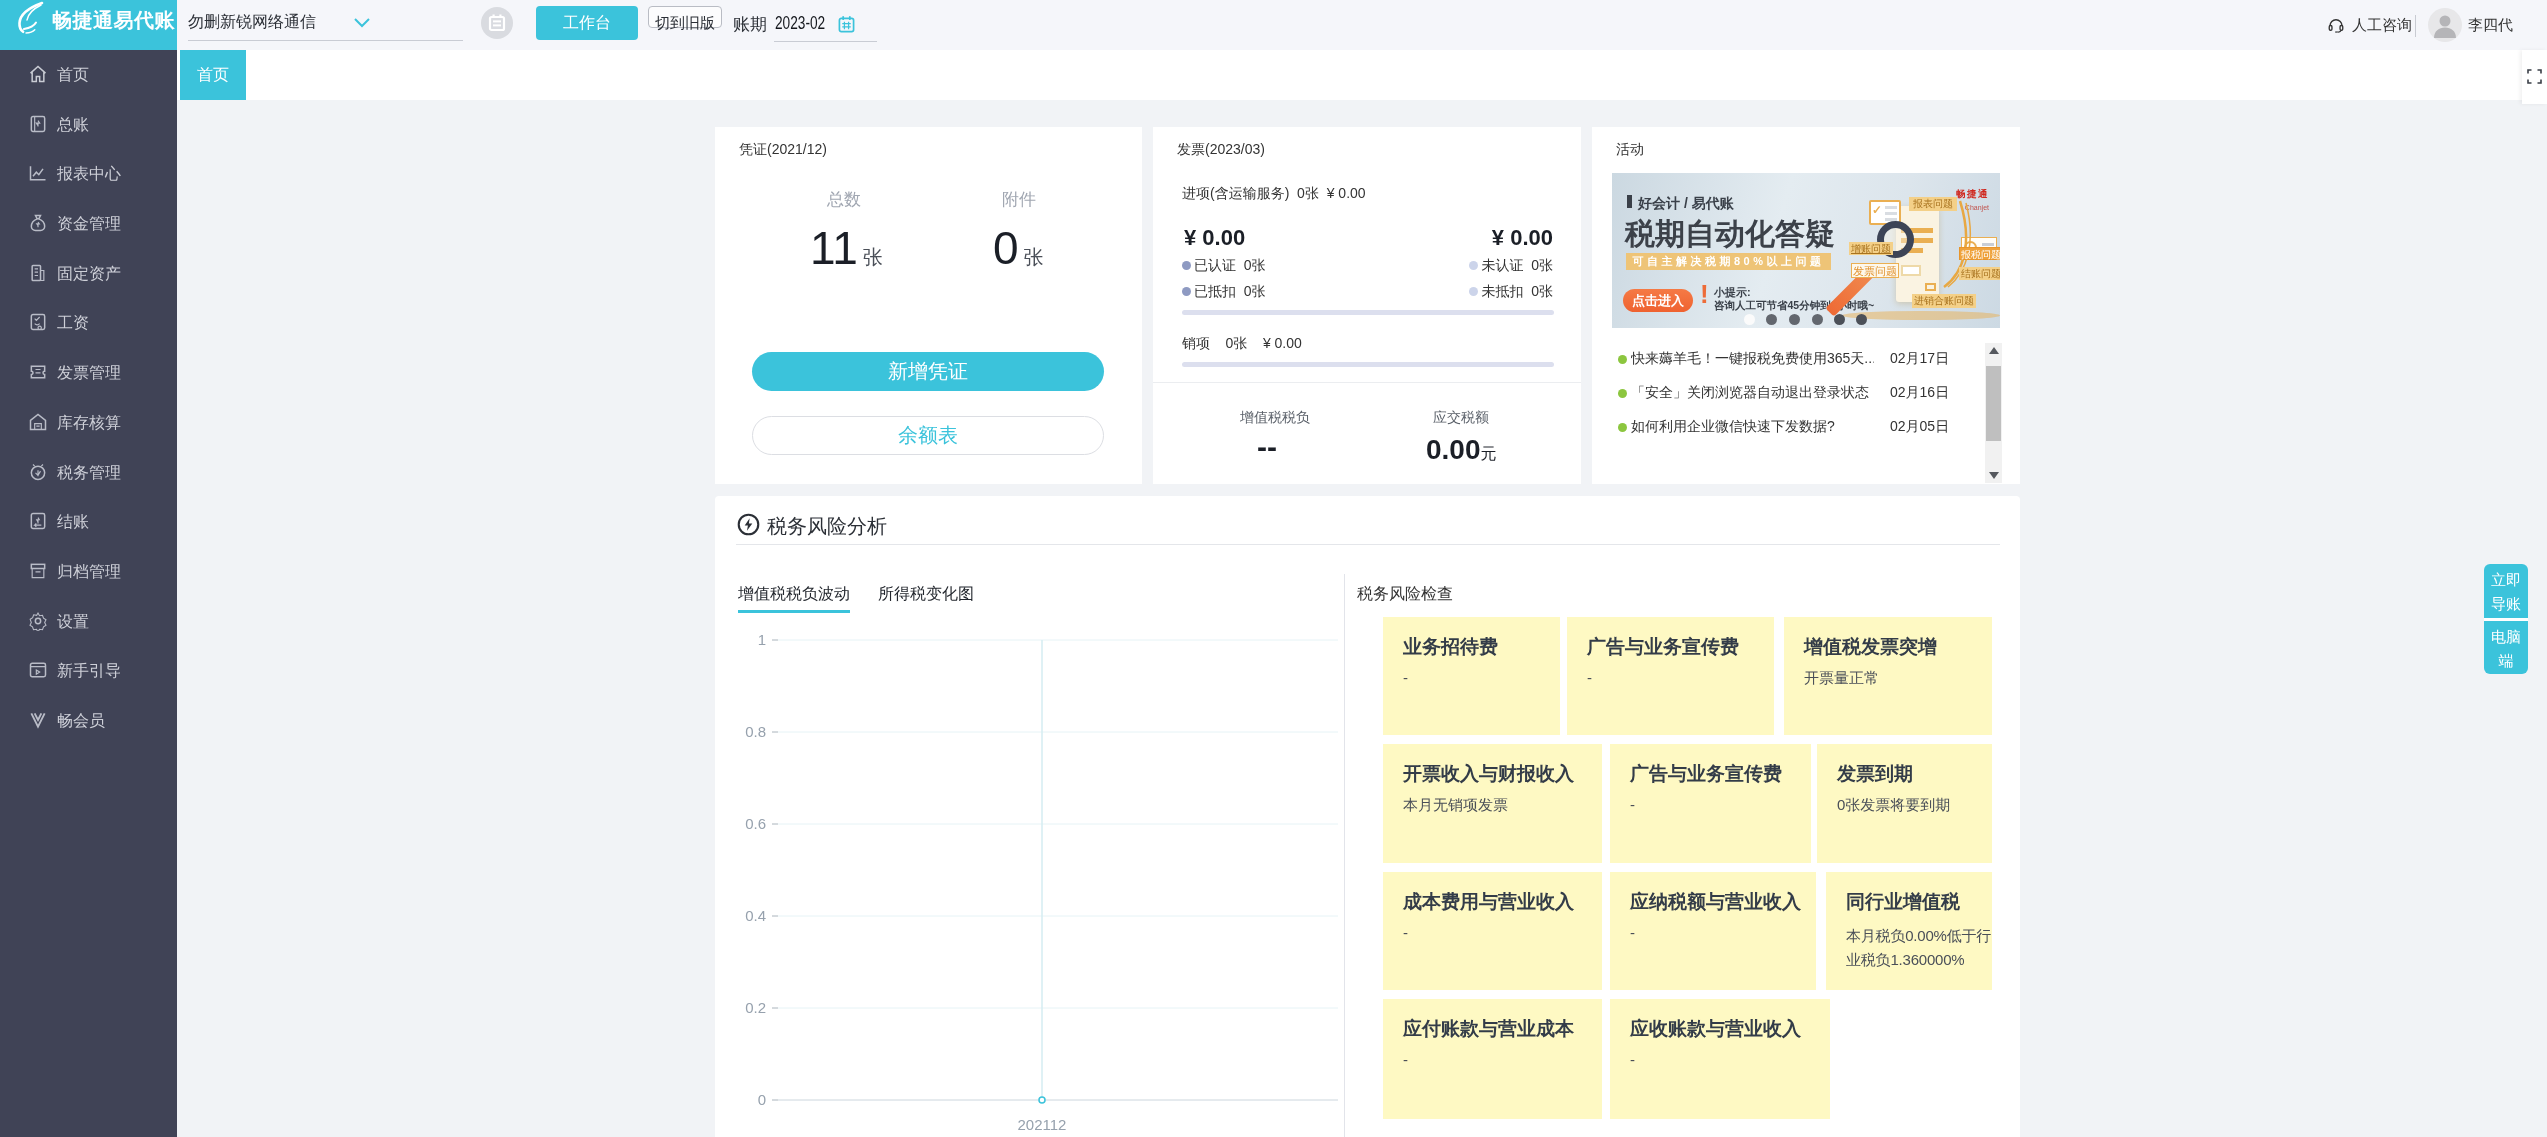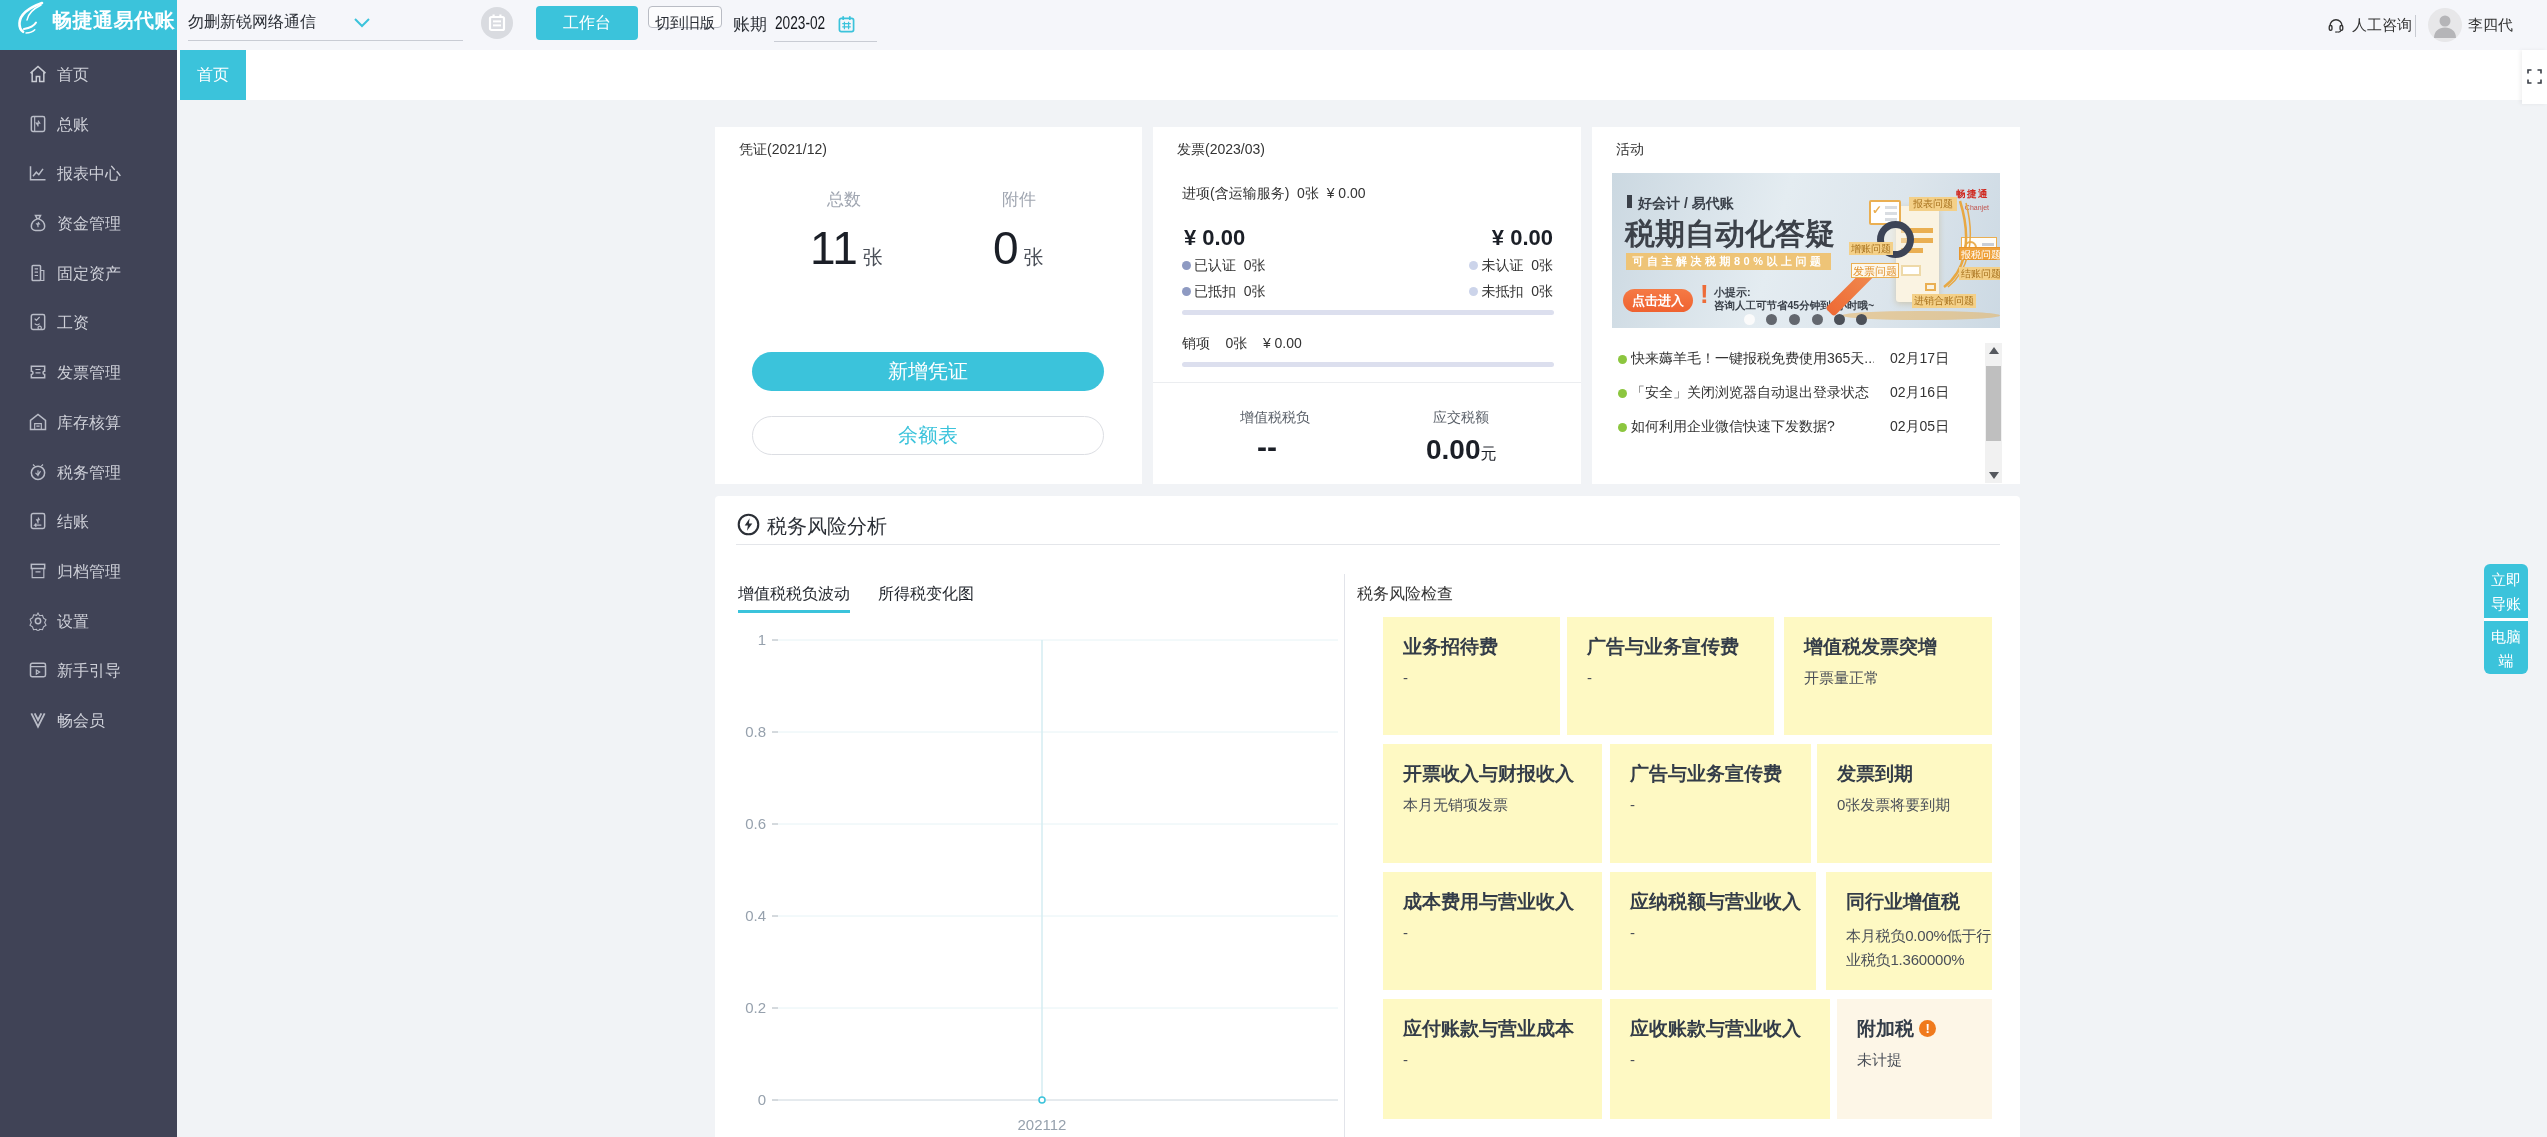--- a/index.html
+++ b/index.html
@@ -303,21 +303,21 @@
     <svg width="40" height="90" viewBox="0 0 40 90" style="position:absolute;left:326px;top:26px;">
         <path d="M6 88C28 72 34 40 22 2" fill="none" stroke="#e8a843" stroke-width="2.5"></path>
         <path d="M10 88C30 72 38 42 28 4" fill="none" stroke="#e8a843" stroke-width="1.5"></path>
       </svg>
 
     <div style="position:absolute;left:203px;top:98px;width:58px;height:12px;background:linear-gradient(90deg,#ee6a35,#f08a4f);transform:rotate(-45deg);transform-origin:86% 50%;border-radius:3px;"></div>
     <div style="position:absolute;left:265px;top:48px;width:37px;height:37px;border-radius:50%;border:7px solid #3d4456;background:rgba(250,244,228,.45);"></div>
 
     <div style="position:absolute;left:297px;top:24px;width:48px;white-space:nowrap;height:14px;line-height:14px;text-align:center;background:#f4d088;color:#a8731f;font-size:10px;">报表问题</div>
     <div style="position:absolute;left:347px;top:44px;width:44px;white-space:nowrap;height:13px;line-height:13px;text-align:center;background:#efa23b;color:#fff;font-size:10px;border:1px solid #e8952b;margin-top:30px;">报税问题</div>
-    <div style="position:absolute;left:237px;top:69px;width:44px;white-space:nowrap;height:13px;line-height:13px;text-align:center;background:#f4d088;color:#a8731f;font-size:10px;">增账问题</div>
+    <div style="position:absolute;left:237px;top:69px;width:44px;white-space:nowrap;height:13px;line-height:13px;text-align:center;background:#f4d088;color:#a8731f;font-size:10px;text-decoration:underline;">增账问题</div>
     <div style="position:absolute;left:239px;top:90px;width:48px;white-space:nowrap;height:15px;line-height:15px;text-align:center;background:#fdf8ec;color:#e1912c;font-size:11px;border:1.5px solid #eaaf52;">发票问题</div>
     <div style="position:absolute;left:347px;top:94px;width:44px;white-space:nowrap;height:13px;line-height:13px;text-align:center;background:#f4d088;color:#a8731f;font-size:10px;">结账问题</div>
     <div style="position:absolute;left:300px;top:121px;width:64px;white-space:nowrap;height:14px;line-height:14px;text-align:center;background:#f4d088;color:#a8731f;font-size:10px;">进销合账问题</div>
     <div style="position:absolute;left:230px;top:138px;width:158px;height:9px;border-radius:50%;background:rgba(234,175,82,.5);"></div>
 
     <div style="position:absolute;left:132px;top:141px;width:11px;height:11px;border-radius:50%;background:#fbfbfb;"></div>
     <div style="position:absolute;left:154px;top:141px;width:11px;height:11px;border-radius:50%;background:#63676e;"></div>
     <div style="position:absolute;left:177px;top:141px;width:11px;height:11px;border-radius:50%;background:#63676e;"></div>
     <div style="position:absolute;left:200px;top:141px;width:11px;height:11px;border-radius:50%;background:#63676e;"></div>
     <div style="position:absolute;left:222px;top:141px;width:11px;height:11px;border-radius:50%;background:#4c5058;"></div>
@@ -424,23 +424,19 @@
       <div class="rs" style="line-height:24px;font-size:15px;letter-spacing:-.2px;width:150px;">本月税负0.00%低于行业税负1.360000%</div>
     </div>
   <div class="rcard" style="left:668px;top:503px;width:219px;height:120px;">
       <div class="rt">应付账款与营业成本</div>
       <div class="rs">-</div>
     </div>
   <div class="rcard" style="left:895px;top:503px;width:220px;height:120px;">
       <div class="rt">应收账款与营业收入</div>
       <div class="rs">-</div>
     </div>
-  <div class="rcard" style="left:1122px;top:503px;width:155px;height:120px;background:#fdf6e7;">
-      <div class="rt">附加税 <span style="display:inline-block;width:17px;height:17px;border-radius:50%;background:#f07a1d;color:#fff;font-size:13px;font-weight:bold;text-align:center;line-height:17px;vertical-align:2px;">!</span></div>
-      <div class="rs">未计提</div>
-    </div>
 </div>
 
 <div class="fbtn" style="top:564px;height:110px;">
   <div style="padding-top:4px;">立即<br>导账</div>
   <div style="position:absolute;left:0;top:54px;width:44px;height:3px;background:#fff;"></div>
   <div style="padding-top:9px;">电脑<br>端</div>
 </div>
 
 </body></html>

